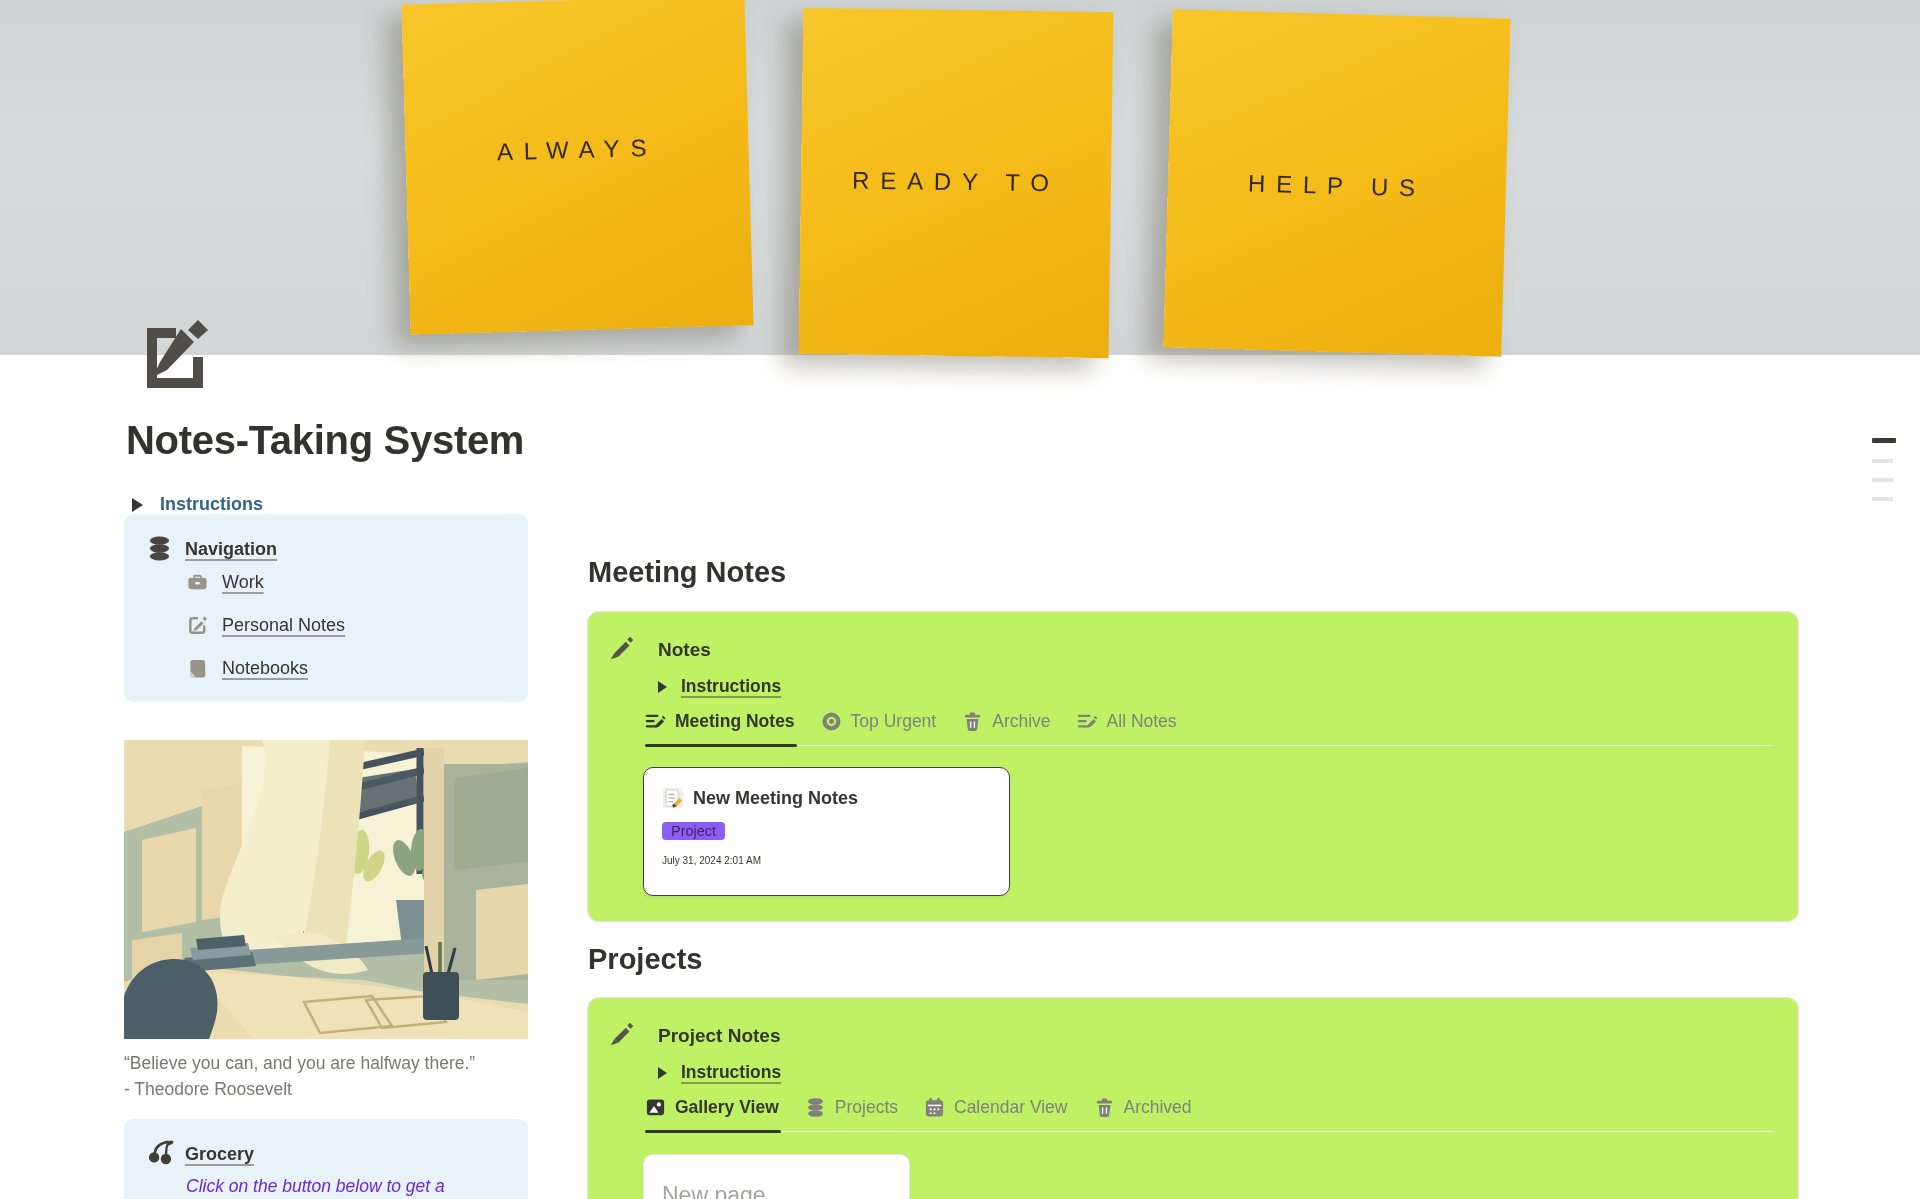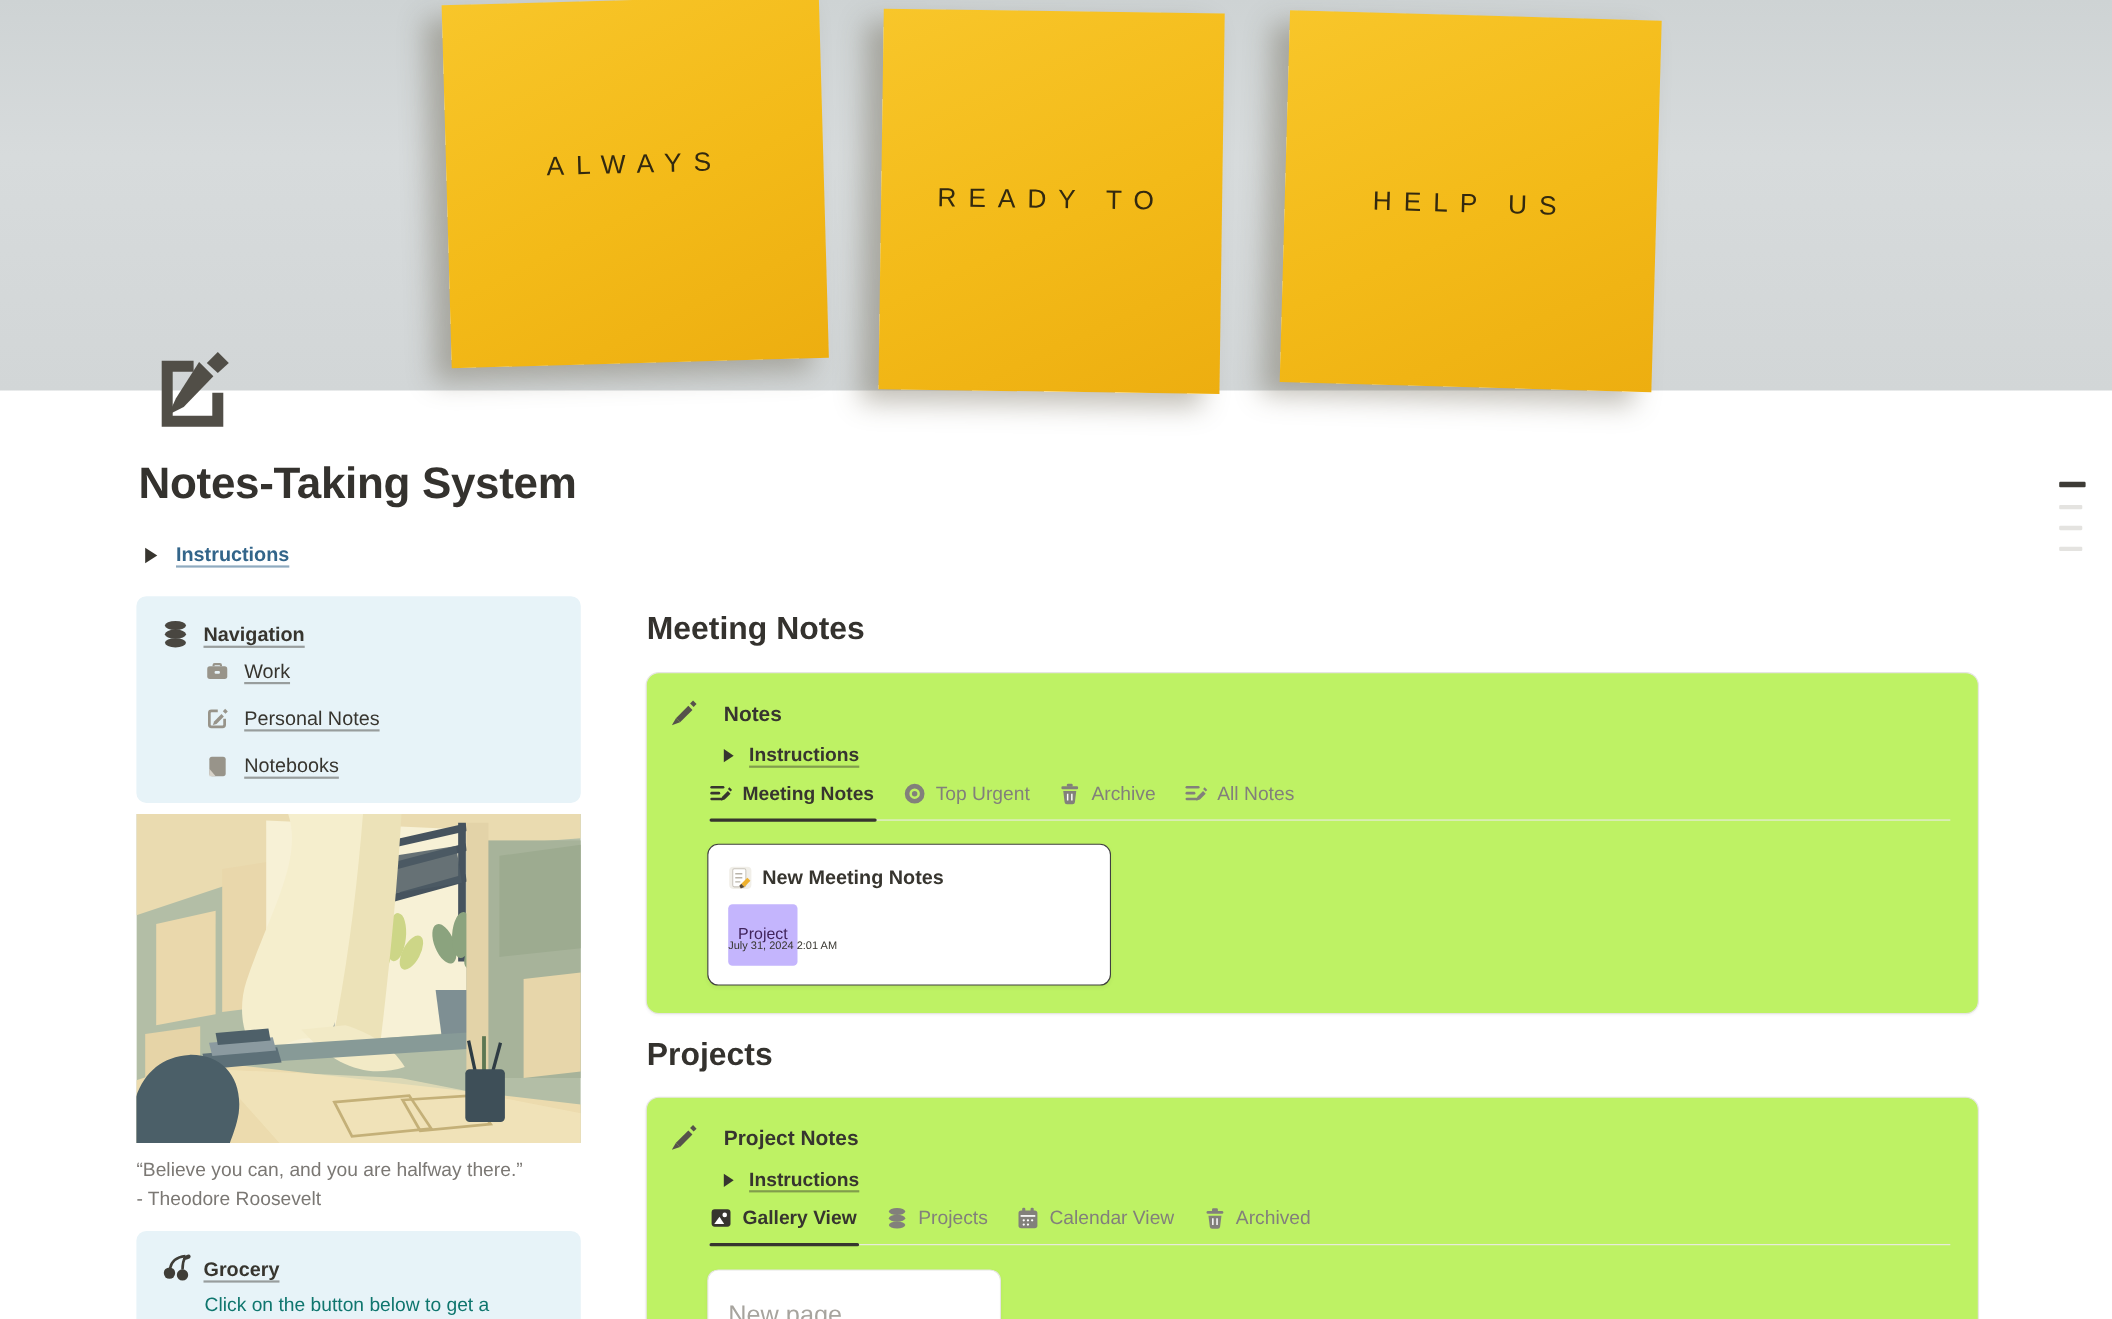--- a/index.html
+++ b/index.html
@@ -31,43 +31,43 @@
              text-underline-offset:4px;text-decoration-thickness:1.5px;cursor:pointer;}
 
   
   .callout{position:absolute;background:#e7f3f8;border-radius:9px;}
   .callout .c-icon{position:absolute;left:22px;top:21px;}
   .callout .c-title{position:absolute;left:61px;top:25px;font-size:18px;font-weight:700;}
   .nav-item{position:absolute;display:flex;align-items:center;gap:13px;left:62px;}
   .nav-item span{font-size:18px;}
   .workspace-img{position:absolute;left:124px;top:740px;width:404px;height:299px;}
   .quote{position:absolute;left:124px;top:1050px;width:440px;font-size:17.5px;line-height:26px;color:#7b7874;}
-  .grocery-desc{position:absolute;left:62px;top:57px;font-size:17.5px;color:#0f766e;white-space:nowrap;}
+  .grocery-desc{position:absolute;left:62px;top:57px;font-style:italic;font-size:17.5px;color:#6d28d9;white-space:nowrap;}
 
   
   .h2{position:absolute;font-size:29px;font-weight:700;color:#34322e;}
   .db-card{position:absolute;background:#bef264;border:1px solid #e6e5e3;border-radius:12px;
            box-shadow:0 1px 2px rgba(15,15,15,.03);}
   .db-head-icon{position:absolute;left:19px;top:20px;}
   .db-title{position:absolute;left:70px;top:27px;font-size:19px;font-weight:600;cursor:pointer;}
   .db-toggle{position:absolute;left:70px;top:64px;gap:14px;}
   .db-toggle span{font-size:17.5px;font-weight:600;}
   .tabs{position:absolute;left:57px;top:99px;width:1128px;display:flex;gap:26px;border-bottom:1px solid #eceae8;}
   .tab{position:relative;display:flex;align-items:center;gap:9px;padding-bottom:13px;
        font-size:17.5px;color:#82807b;font-weight:500;cursor:pointer;}
   .tab svg{flex:none;}
   .tab.active{color:#37352f;font-weight:600;}
   .tab.active::after{content:'';position:absolute;left:0;right:-2px;bottom:-2px;height:3px;background:#37352f;border-radius:2px;}
 
   .note-card{position:absolute;left:643px;top:767px;width:365px;height:127px;background:#fff;
              border:1px solid #404040;border-radius:10px;box-shadow:0 2px 4px rgba(15,15,15,.05);cursor:pointer;}
   .note-card .nc-title{position:absolute;left:18px;top:19px;display:flex;align-items:center;gap:9px;
              font-size:18px;font-weight:600;color:#37352f;}
-  .tag{position:absolute;left:18px;top:54px;display:inline-block;padding:20px 9px;border-radius:4px;
-       background:#c4b5fd;color:#41245c;font-size:14.5px;}
+  .tag{position:absolute;left:18px;top:54px;display:inline-block;padding:1px 9px;border-radius:4px;
+       background:#8b5cf6;color:#41245c;font-size:14.5px;}
   .nc-date{position:absolute;left:18px;top:87px;font-size:10px;color:#37352f;}
 
   .new-page{position:absolute;left:643px;top:1154px;width:265px;height:70px;background:#fff;
             border:1px solid #e6e5e3;border-radius:10px;box-shadow:0 2px 4px rgba(15,15,15,.04);cursor:pointer;}
   .new-page div{position:absolute;left:18px;top:27px;font-size:23px;color:#a7a49e;}
 </style>
 </head>
 <body>
 
 <div class="screen">
@@ -99,21 +99,21 @@
     <div class="b"></div>
   </div>
 
   <div class="page-title">Notes-Taking System</div>
 
   <div class="toggle-row top-toggle">
     <div class="tri"></div>
     <span class="link-blue">Instructions</span>
   </div>
 
-  <div class="callout" style="left:124px;top:542px;width:404px;height:188px;">
+  <div class="callout" style="left:124px;top:514px;width:404px;height:188px;">
     <div class="c-icon">
       <svg width="27" height="27" viewBox="0 0 24 24" fill="#494640">
         <ellipse cx="12" cy="5" rx="8.5" ry="3.7"></ellipse>
           <ellipse cx="12" cy="12" rx="8.5" ry="3.7"></ellipse>
           <ellipse cx="12" cy="19" rx="8.5" ry="3.7"></ellipse>
       </svg>
     </div>
     <div class="c-title link-dark">Navigation</div>
     <div class="nav-item" style="top:57px;">
       <svg width="23" height="23" viewBox="0 0 24 24" fill="#98948a">

